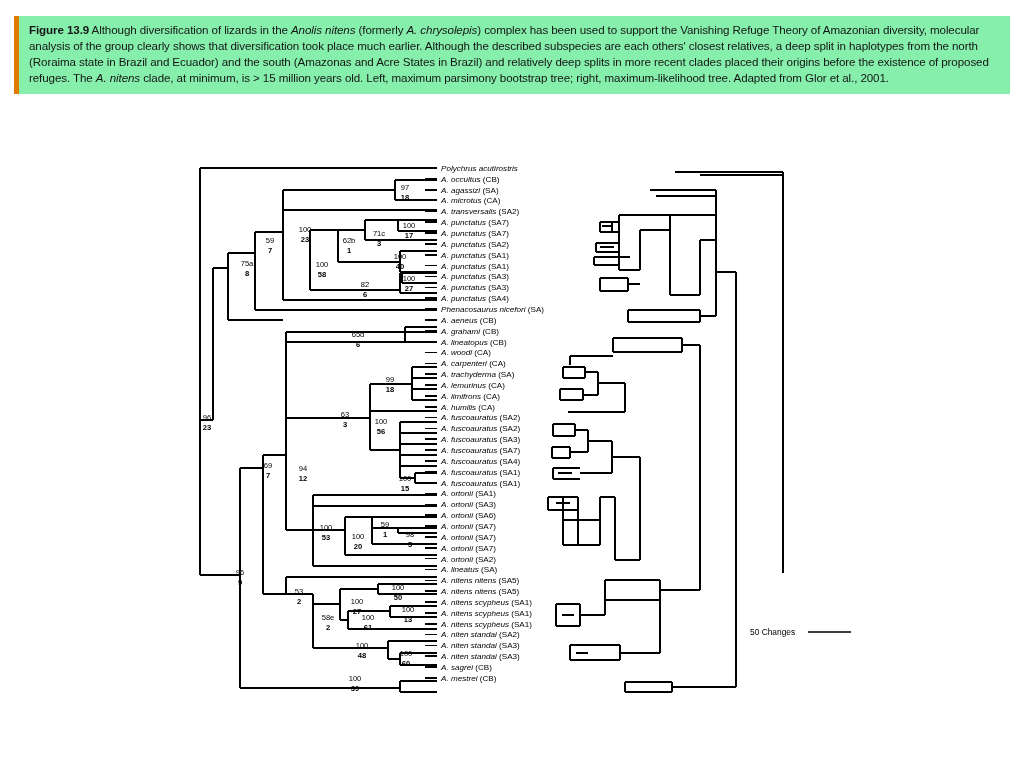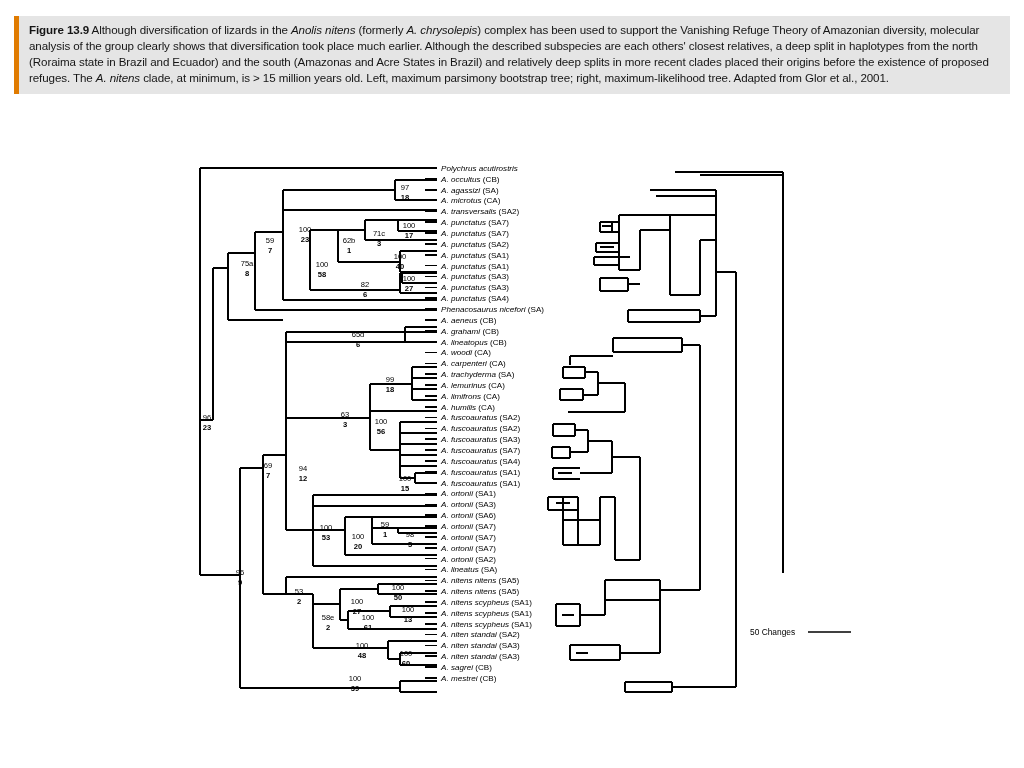--- a/index.html
+++ b/index.html
@@ -15,21 +15,21 @@
     position: relative;
   }
 
   
   #caption-banner {
     position: absolute;
     left: 14px;
     top: 16px;
     width: 996px;
     box-sizing: border-box;
-    background: #e5e5e5;
+    background: #86efac;
     border-left: 5px solid #E07B00;
     padding: 6px 10px 8px 10px;
   }
   #caption-text {
     font-size: 11.6px;
     line-height: 16.1px;
     color: #151515;
     text-align: left;
     margin: 0;
     letter-spacing: -0.1px;

